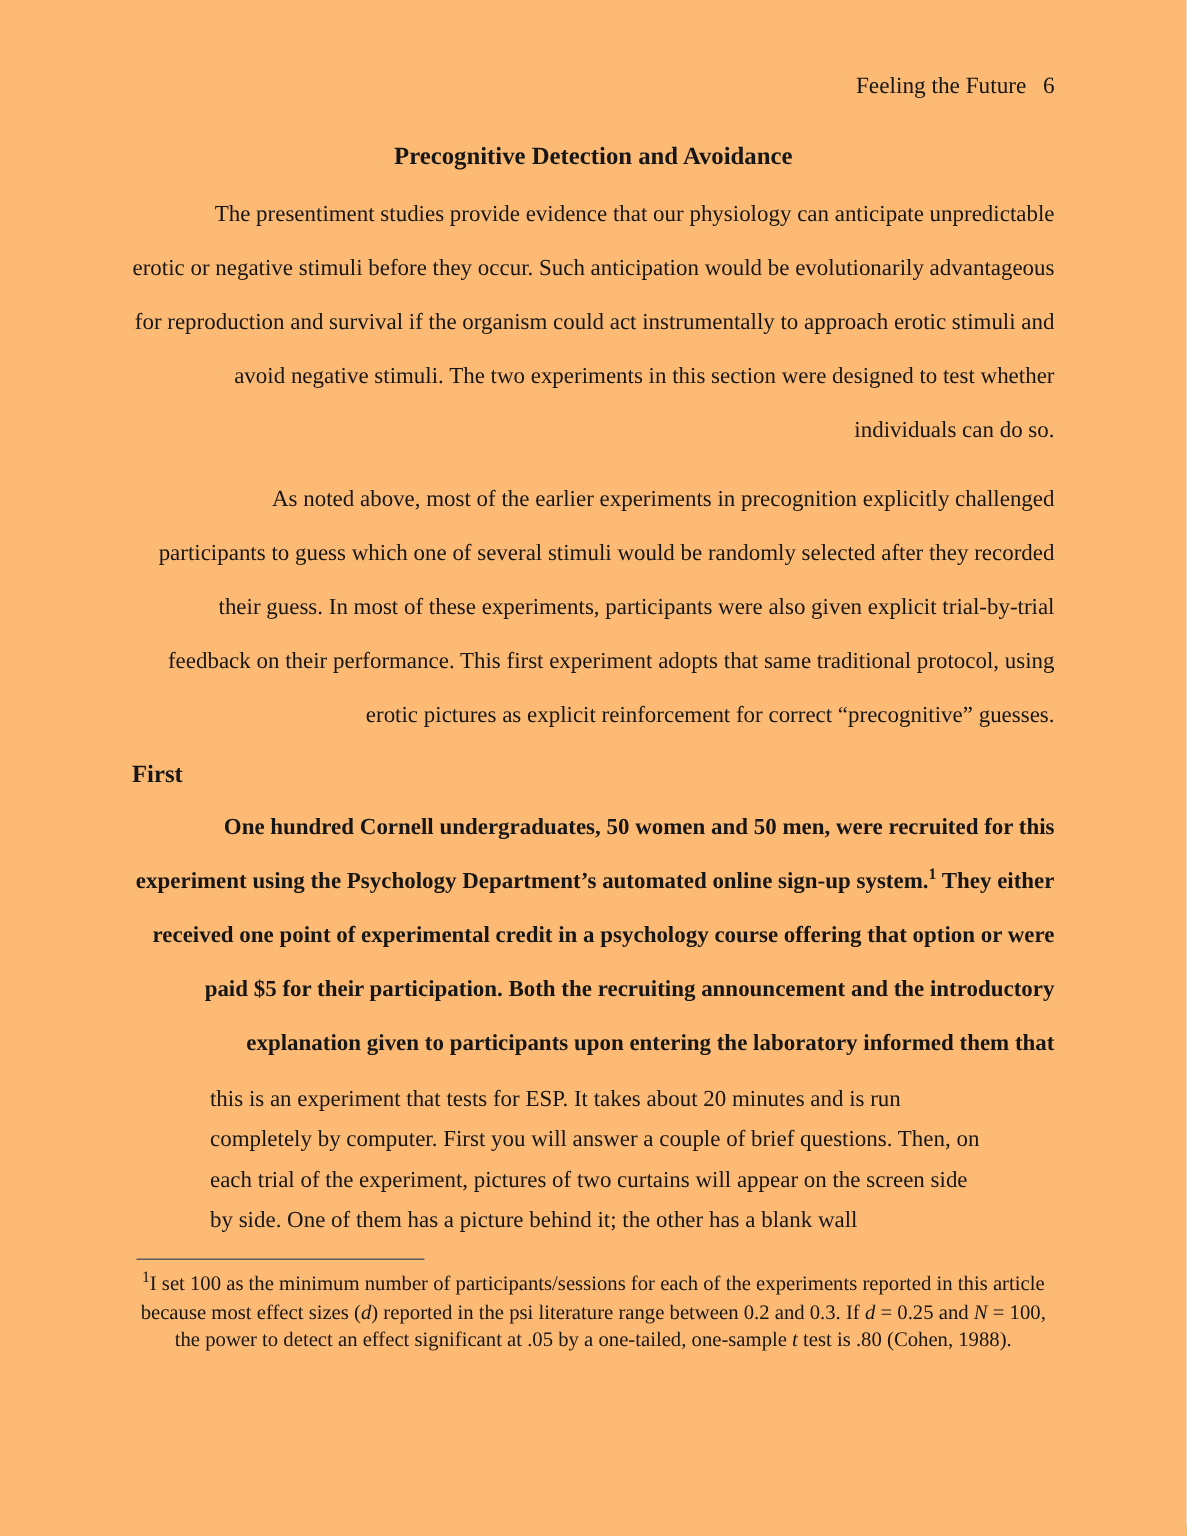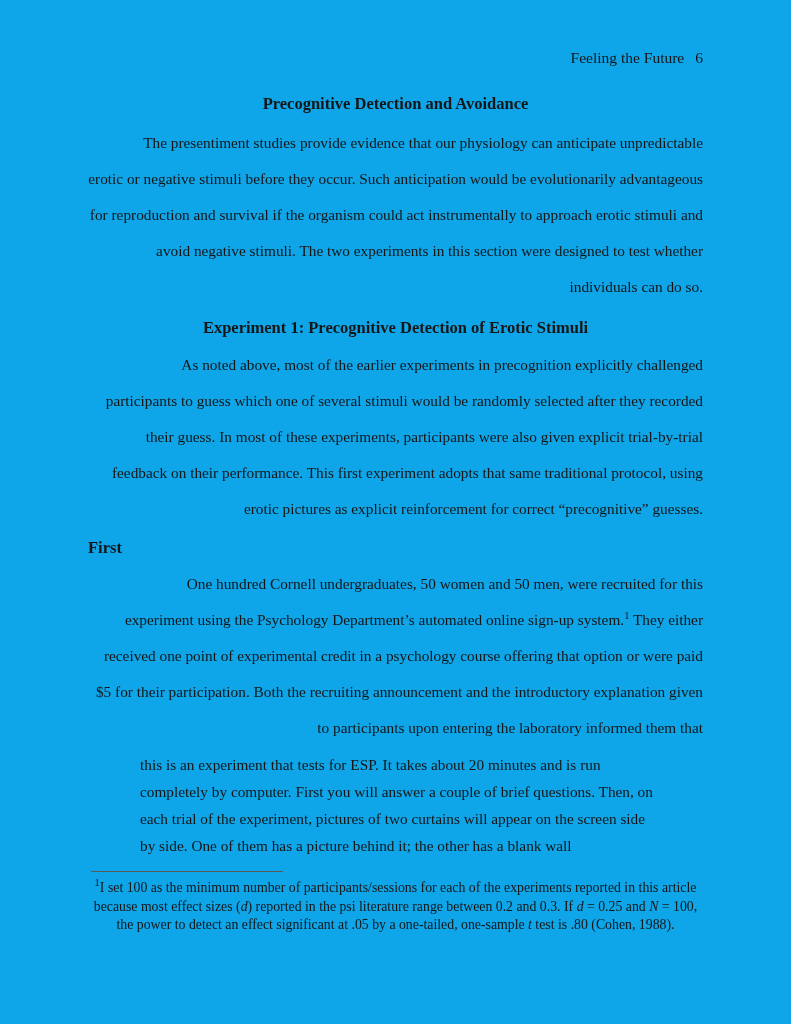--- a/index.html
+++ b/index.html
@@ -1,21 +1,21 @@
 <!DOCTYPE html>
 <html><head>
 <meta charset="utf-8">
 <style>
   html, body { margin: 0; padding: 0; background: #e9e9e9; }
   .page {
     position: relative;
     width: 791px;
     height: 1024px;
     margin: 0 auto;
-    background: #0ea5e9;
+    background: #fdba74;
     box-sizing: border-box;
     padding: 49px 88px 0 88px;
     font-family: "Liberation Serif", serif;
     color: #161616;
     overflow: hidden;
   }
   .running-head {
     text-align: right;
     font-size: 15.5px;
     line-height: 18px;
@@ -30,21 +30,21 @@
     margin: 27px 0 0 0;
   }
   p.body {
     font-size: 15.3px;
     line-height: 36px;
     text-indent: 36px;
     text-align: right;
     margin: 12px 0 0 0;
   }
   p.body.p2 { margin-top: 10px; }
-  p.body.p3 { margin-top: 9px; }
+  p.body.p3 { margin-top: 9px; font-weight: bold; }
   h2.section {
     font-size: 16.5px;
     font-weight: bold;
     text-align: center;
     line-height: 19px;
     margin: 13px 0 0 0;
   }
   h3.subhead {
     font-size: 16.5px;
     font-weight: bold;
@@ -81,21 +81,20 @@
 <body>
 
 <div class="page">
 
   <div class="running-head"><span>Feeling the Future</span><span class="pgnum">6</span></div>
 
   <h1 class="paper-title">Precognitive Detection and Avoidance</h1>
 
   <p class="body p1">The presentiment studies provide evidence that our physiology can anticipate unpredictable erotic or negative stimuli before they occur. Such anticipation would be evolutionarily advantageous for reproduction and survival if the organism could act instrumentally to approach erotic stimuli and avoid negative stimuli. The two experiments in this section were designed to test whether individuals can do so.</p>
 
-  <h2 class="section">Experiment 1: Precognitive Detection of Erotic Stimuli</h2>
 
   <p class="body p2">As noted above, most of the earlier experiments in precognition explicitly challenged participants to guess which one of several stimuli would be randomly selected after they recorded their guess. In most of these experiments, participants were also given explicit trial-by-trial feedback on their performance. This first experiment adopts that same traditional protocol, using erotic pictures as explicit reinforcement for correct “precognitive” guesses.</p>
 
   <h3 class="subhead">First</h3>
 
   <p class="body p3"><span>One hundred Cornell undergraduates, 50 women and 50 men, were recruited for this experiment using the Psychology Department’s automated online sign-up system.</span><sup class="fnref">1</sup><span> They either received one point of experimental credit in a psychology course offering that option or were paid $5 for their participation. Both the recruiting announcement and the introductory explanation given to participants upon entering the laboratory informed them that</span></p>
 
   <div class="blockquote">this is an experiment that tests for ESP. It takes about 20 minutes and is run completely by computer. First you will answer a couple of brief questions. Then, on each trial of the experiment, pictures of two curtains will appear on the screen side by side. One of them has a picture behind it; the other has a blank wall</div>
 
   <hr class="fn-rule">

